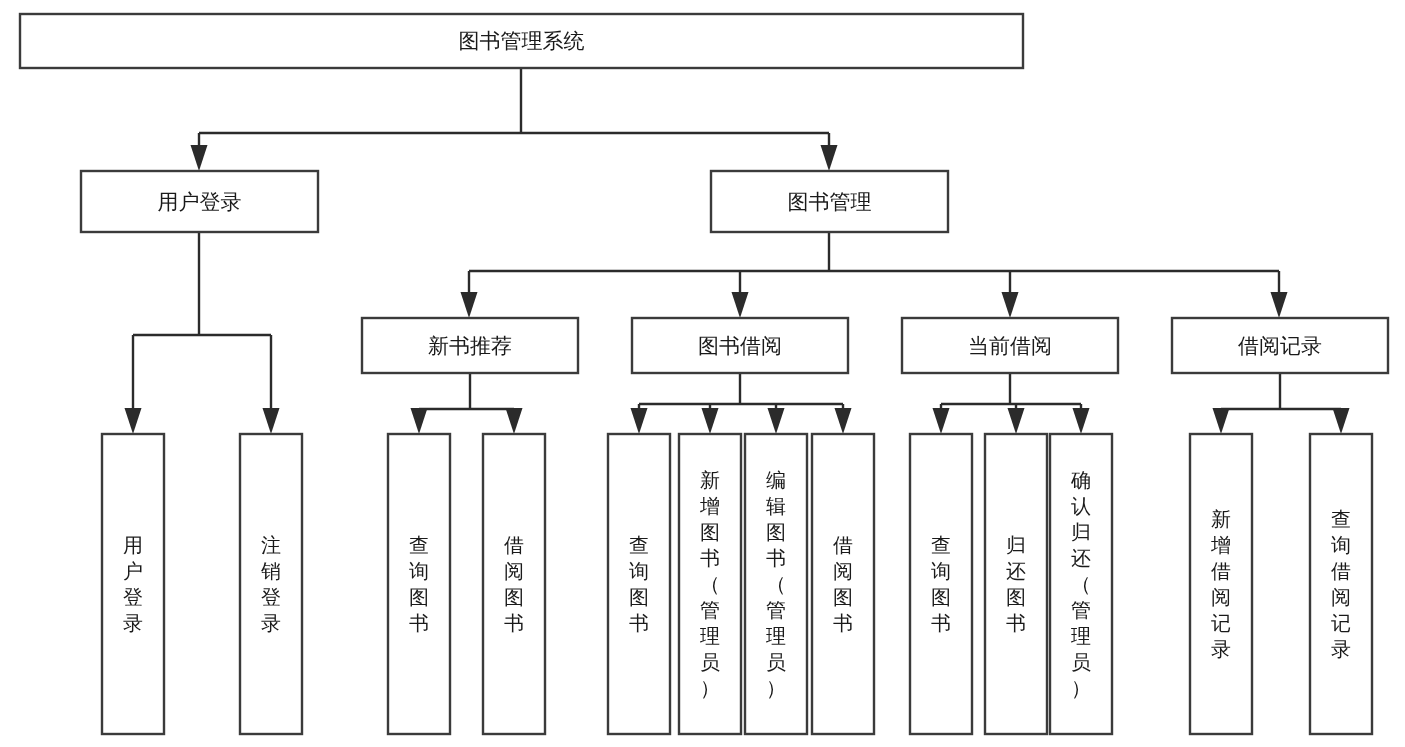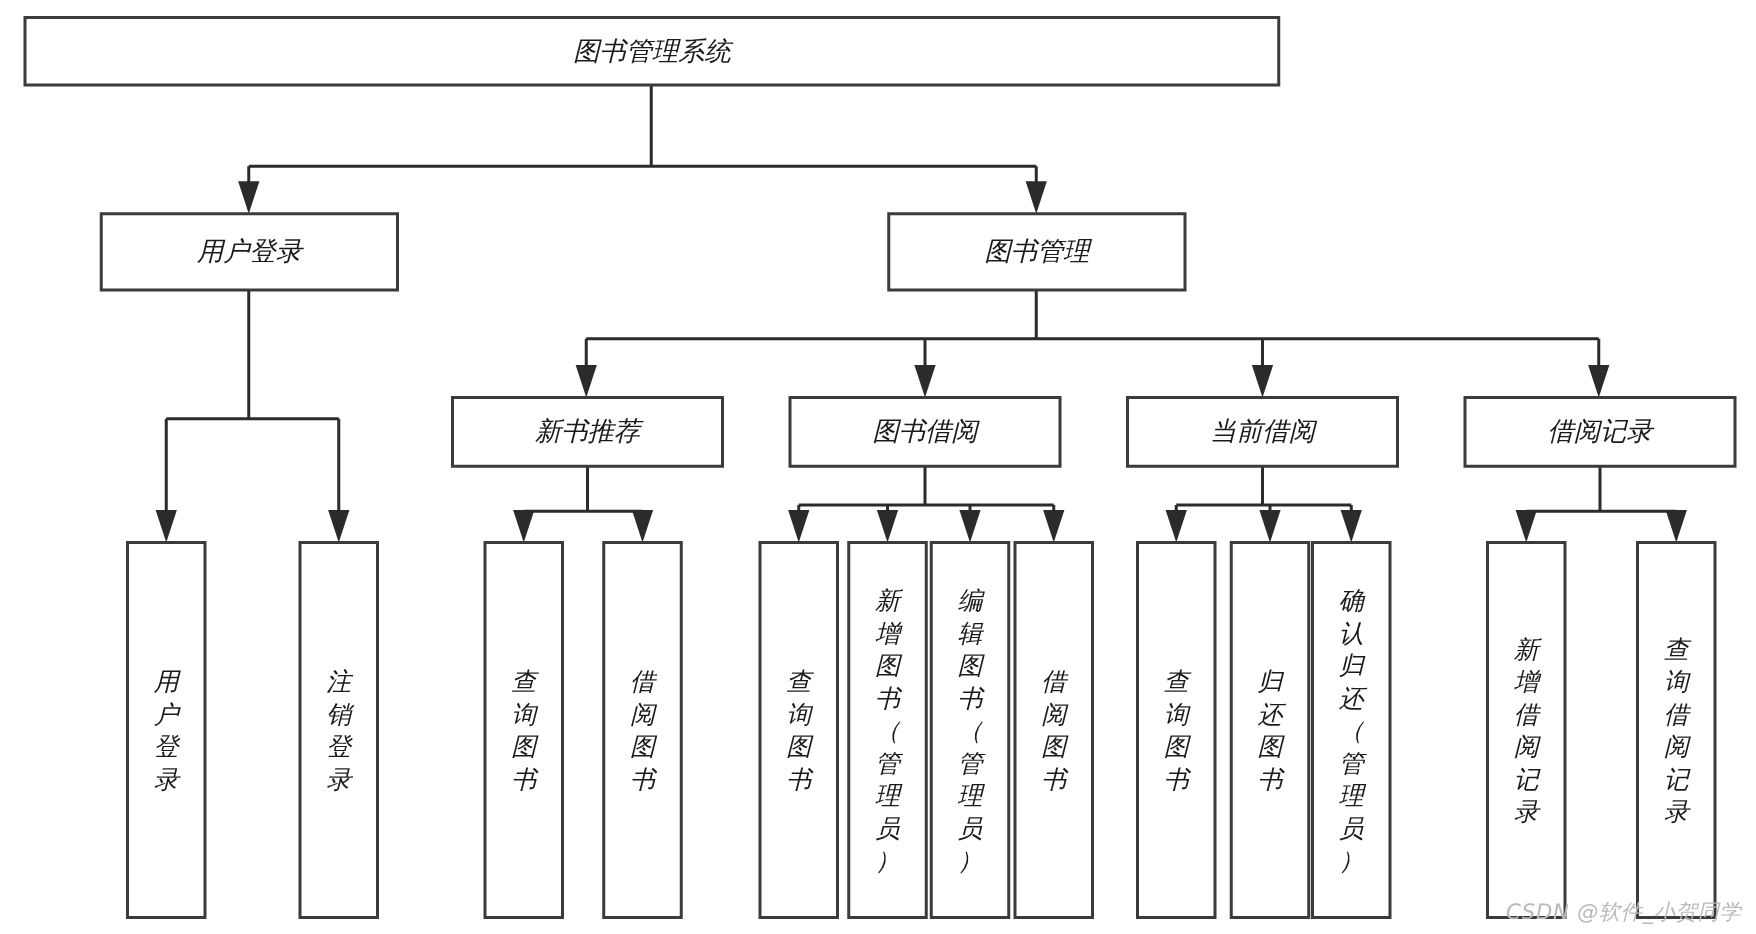--- a/index.html
+++ b/index.html
@@ -10,21 +10,20 @@
   }
   body {
     font-family: "DejaVu Sans", "Liberation Sans", sans-serif;
   }
   #diagram-root {
     position: relative;
     width: 1405px;
     height: 747px;
     background: #ffffff;
     overflow: hidden;
-    font-style: italic;
   }
   svg#flowchart {
     display: block;
     width: 1405px;
     height: 747px;
   }
   .node-box {
     fill: #ffffff;
     stroke: #3b3b3b;
     stroke-width: 2.4;
@@ -200,14 +199,13 @@
         <g>
           <rect x="1190" y="434" width="62" height="300" class="node-box"></rect>
           <text x="1221" class="node-label-leaf"><tspan x="1221" y="526.28">新</tspan><tspan x="1221" y="552.28">增</tspan><tspan x="1221" y="578.28">借</tspan><tspan x="1221" y="604.28">阅</tspan><tspan x="1221" y="630.28">记</tspan><tspan x="1221" y="656.28">录</tspan></text>
         </g>
         <g>
           <rect x="1310" y="434" width="62" height="300" class="node-box"></rect>
           <text x="1341" class="node-label-leaf"><tspan x="1341" y="526.28">查</tspan><tspan x="1341" y="552.28">询</tspan><tspan x="1341" y="578.28">借</tspan><tspan x="1341" y="604.28">阅</tspan><tspan x="1341" y="630.28">记</tspan><tspan x="1341" y="656.28">录</tspan></text>
         </g>
       </g>
   </svg>
-  <div class="watermark-text">CSDN @软件_小贺同学</div>
 </div>
 
 </body></html>

